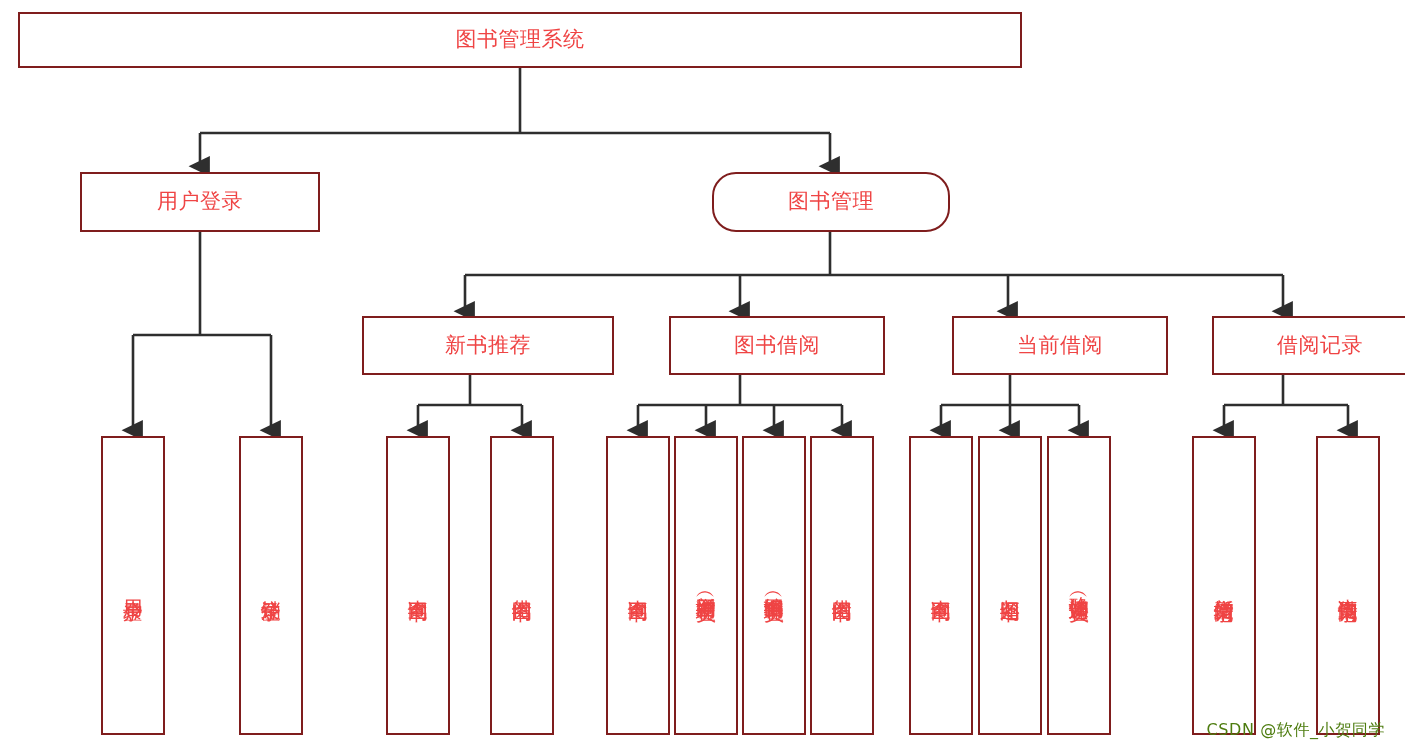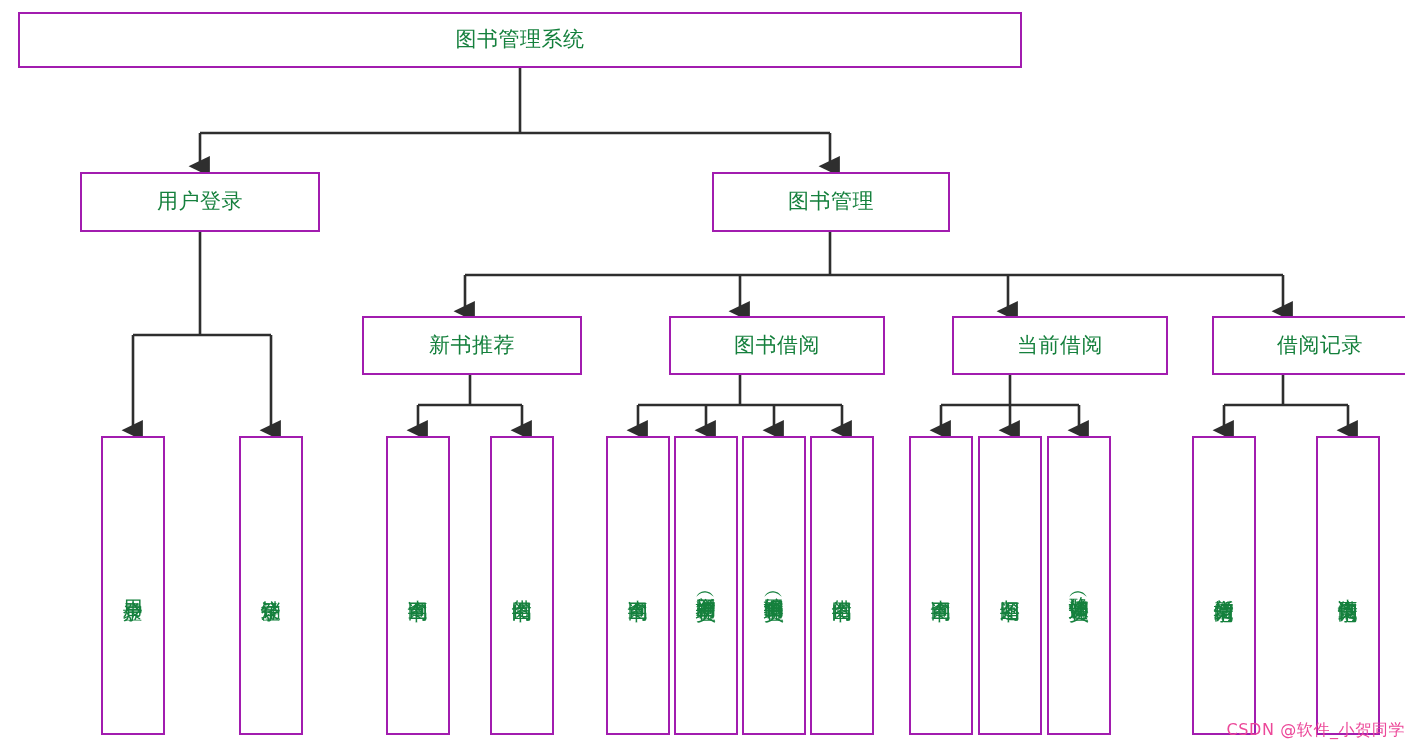--- a/index.html
+++ b/index.html
@@ -22,25 +22,25 @@
     position: absolute;
     left: 0;
     top: 0;
     width: 1405px;
     height: 747px;
   }
   .node {
     position: absolute;
     box-sizing: border-box;
     background: #ffffff;
-    border: 2px solid #a21caf;
+    border: 2px solid #7f1d1d;
     display: flex;
     align-items: center;
     justify-content: center;
-    color: #15803d;
+    color: #ef4444;
     z-index: 2;
   }
   .node-h {
     font-size: 21px;
     letter-spacing: 0.5px;
     line-height: 1.1;
     white-space: nowrap;
   }
   .node-v {
     font-size: 20px;
@@ -53,24 +53,24 @@
     padding: 6px 0;
   }
   .node-v .vlabel {
     writing-mode: vertical-rl;
     text-orientation: upright;
     display: block;
     text-align: center;
   }
   #watermark {
     position: absolute;
-    right: 0;
+    right: 20px;
     bottom: 6px;
     font-size: 16px;
-    color: #ec4899;
+    color: #4d7c0f;
     letter-spacing: 0.6px;
     white-space: nowrap;
     z-index: 5;
     font-family: "DejaVu Sans", "Liberation Sans", sans-serif;
   }
 </style>
 </head>
 <body>
 
 <div id="diagram-root">
@@ -126,25 +126,25 @@
   </svg>
 
   <div class="node node-h" style="left:18px; top:12px; width:1004px; height:56px;">
     <span>图书管理系统</span>
   </div>
 
   <div class="node node-h" style="left:80px; top:172px; width:240px; height:60px;">
     <span>用户登录</span>
   </div>
 
-  <div class="node node-h" style="left:712px; top:172px; width:238px; height:60px;">
+  <div class="node node-h" style="left:712px; top:172px; width:238px; height:60px;border-radius:24px;">
     <span>图书管理</span>
   </div>
 
-  <div class="node node-h" style="left:362px; top:316px; width:220px; height:59px;">
+  <div class="node node-h" style="left:362px; top:316px; width:252px; height:59px;">
     <span>新书推荐</span>
   </div>
 
   <div class="node node-h" style="left:669px; top:316px; width:216px; height:59px;">
     <span>图书借阅</span>
   </div>
 
   <div class="node node-h" style="left:952px; top:316px; width:216px; height:59px;">
     <span>当前借阅</span>
   </div>

